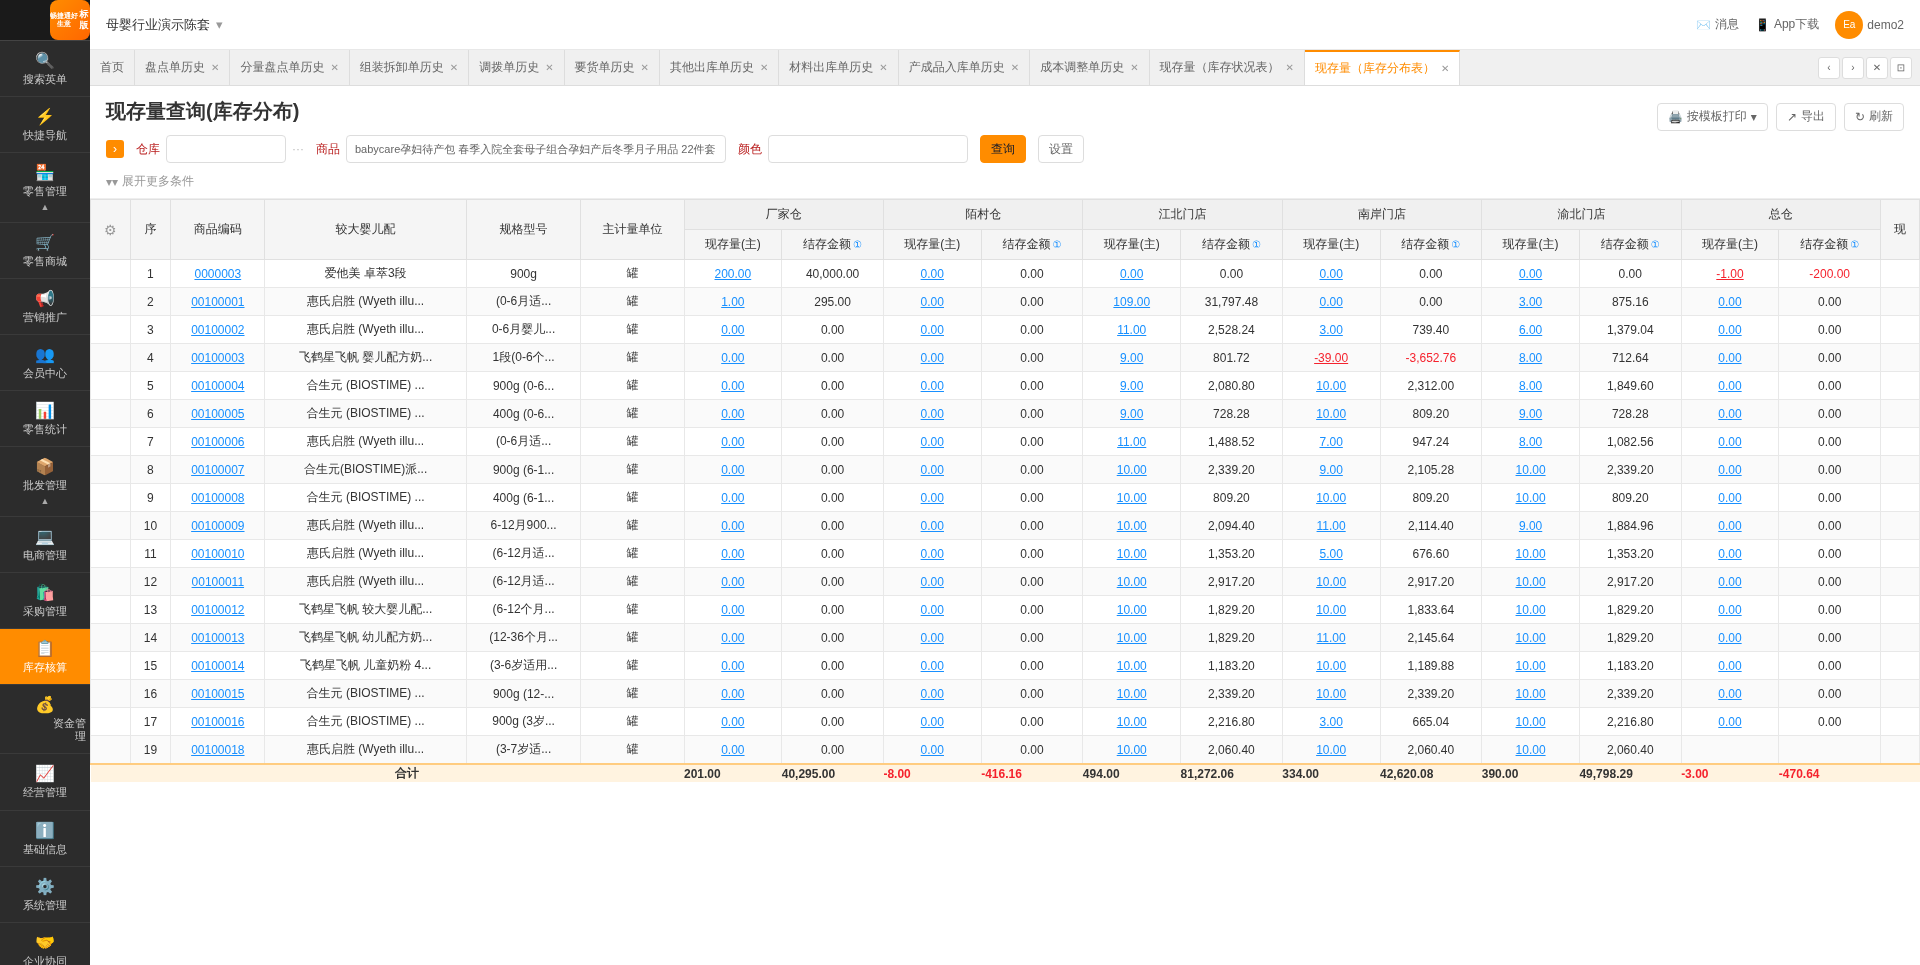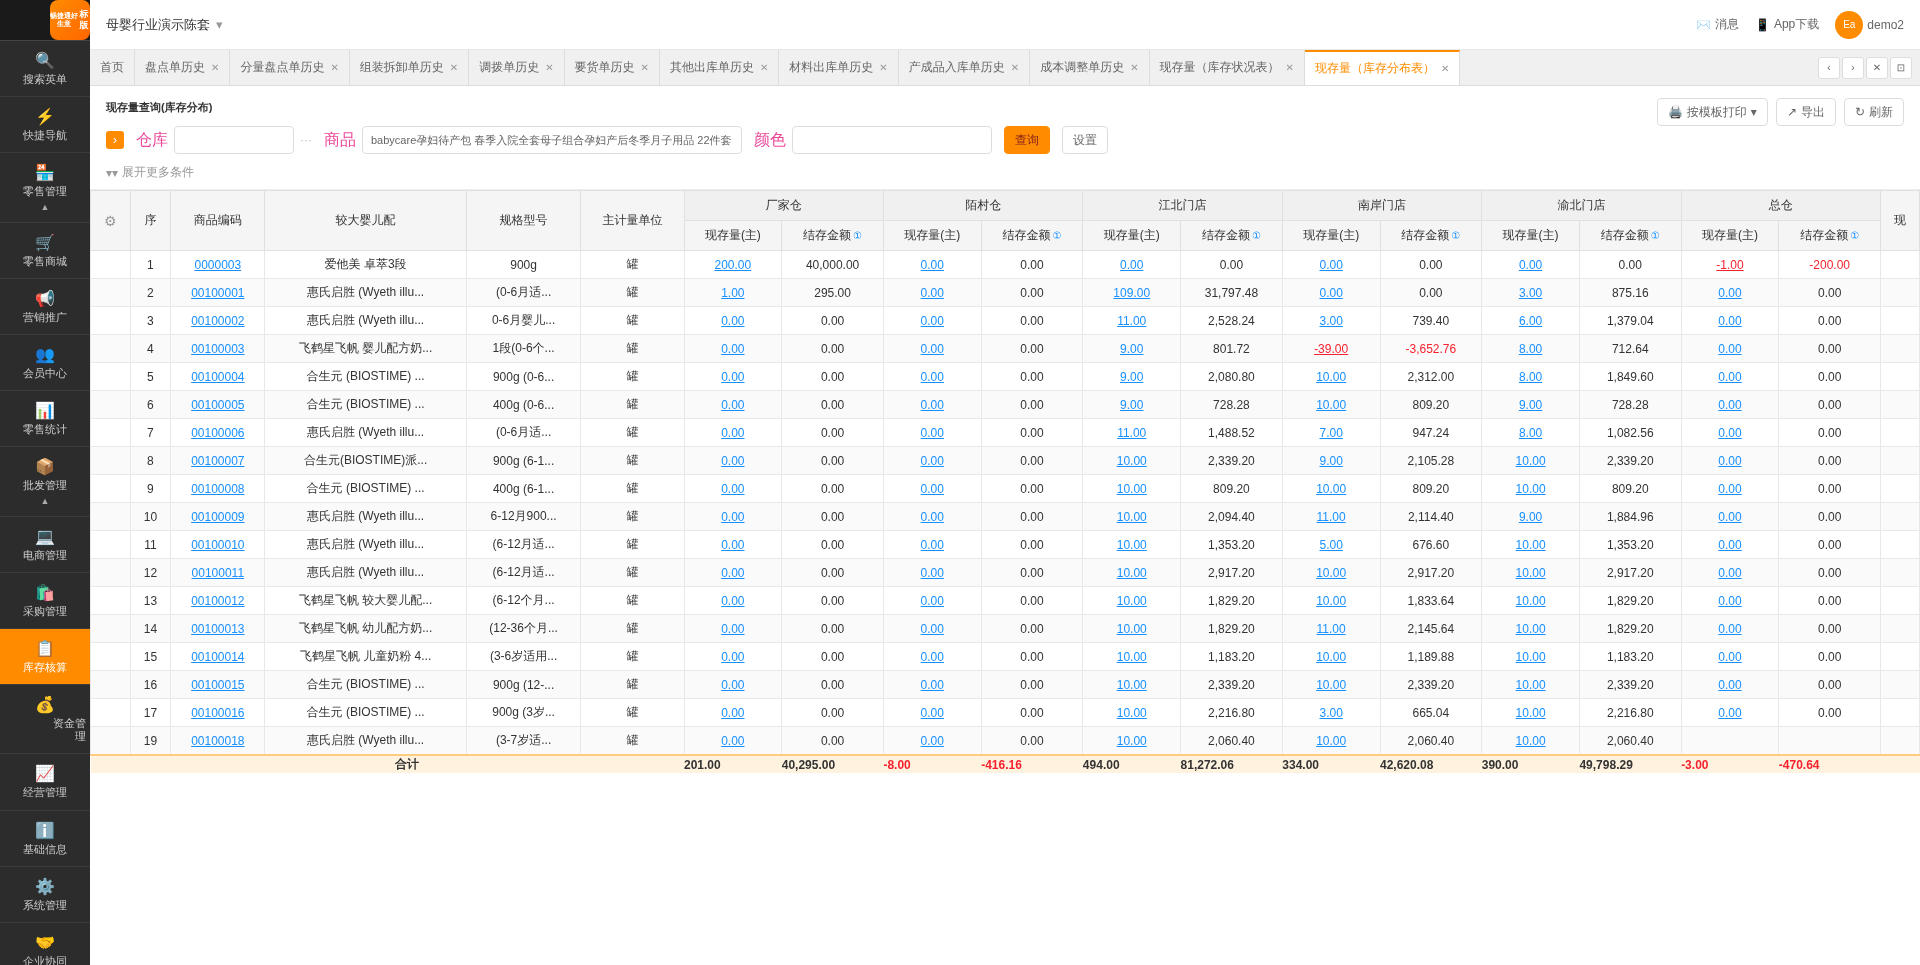--- a/index.html
+++ b/index.html
@@ -105,36 +105,36 @@
       overflow: hidden;
       display: flex;
       flex-direction: column;
     }
     .page-header {
       background: #fff;
       padding: 12px 16px 0;
       border-bottom: 1px solid #eee;
     }
     .page-title {
-      font-size: 11px;
+      font-size: 20px;
       font-weight: bold;
       color: #333;
       margin-bottom: 10px;
     }
     .filter-bar {
       display: flex;
       align-items: center;
       gap: 12px;
       padding-bottom: 10px;
       flex-wrap: wrap;
     }
     .filter-group {
       display: flex; align-items: center; gap: 6px;
     }
-    .filter-label { color: #ec4899; font-size: 16px; }
+    .filter-label { color: #b91c1c; font-size: 12px; }
     .filter-input {
       border: 1px solid #ddd;
       border-radius: 4px;
       padding: 4px 8px;
       font-size: 12px;
       height: 28px;
       min-width: 80px;
     }
     .filter-input-wide {
       min-width: 380px;
@@ -147,21 +147,21 @@
       border-radius: 4px;
       cursor: pointer;
       font-size: 12px;
       height: 28px;
       border: 1px solid #ddd;
       background: #fff;
       color: #666;
     }
     .action-btn-primary {
       background: #ff8c00;
-      color: #7f1d1d;
+      color: #0f172a;
       border-color: #ff8c00;
     }
 
     
     .table-container {
       flex: 1;
       overflow: auto;
       background: #fff;
     }
     table {

